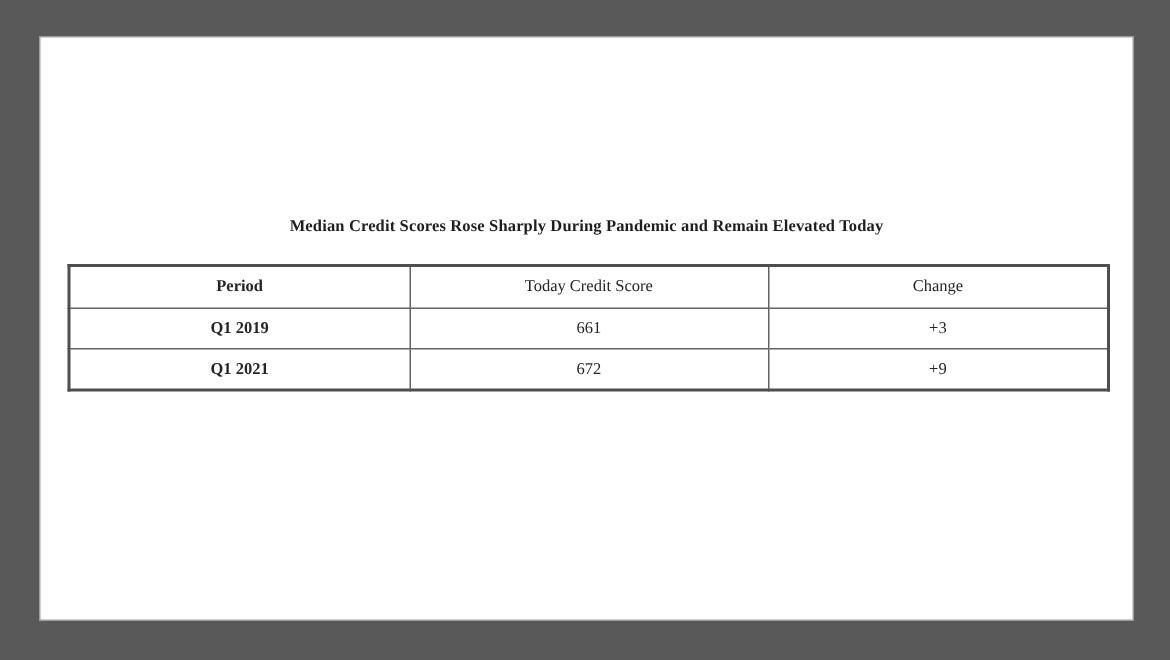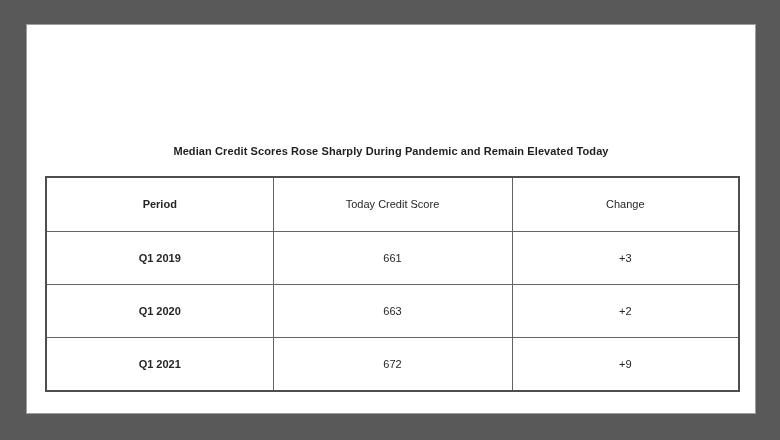--- a/index.html
+++ b/index.html
@@ -16,20 +16,21 @@
   }
   .page {
     position: absolute;
     left: 26px;
     top: 24px;
     width: 730px;
     height: 390px;
     background: #ffffff;
     border: 1px solid #9d9d9d;
     box-sizing: border-box;
+    font-family: Liberation Serif, serif;
   }
   .doc-title {
     position: absolute;
     left: 0;
     right: 0;
     top: 120px;
     text-align: center;
     font-size: 11px;
     font-weight: bold;
     color: #1f1f1f;
@@ -44,21 +45,21 @@
   table.data-table {
     border-collapse: collapse;
     table-layout: fixed;
     width: 693px;
     border: 2px solid #4e4e4e;
   }
   table.data-table th,
   table.data-table td {
     border: 1px solid #636363;
     height: 18px;
-    padding: 17px 2px;
+    padding: 4px 2px;
     text-align: center;
     vertical-align: middle;
     font-size: 11px;
     color: #262626;
     font-weight: normal;
     line-height: 1;
     overflow: hidden;
     white-space: nowrap;
   }
   table.data-table th {
@@ -93,25 +94,20 @@
           <th>Change</th>
         </tr>
       </thead>
       <tbody>
         <tr>
           <td class="col-period">Q1 2019</td>
           <td>661</td>
           <td>+3</td>
         </tr>
         <tr>
-          <td class="col-period">Q1 2020</td>
-          <td>663</td>
-          <td>+2</td>
-        </tr>
-        <tr>
           <td class="col-period">Q1 2021</td>
           <td>672</td>
           <td>+9</td>
         </tr>
       </tbody>
     </table>
   </div>
 
 </div>
 

